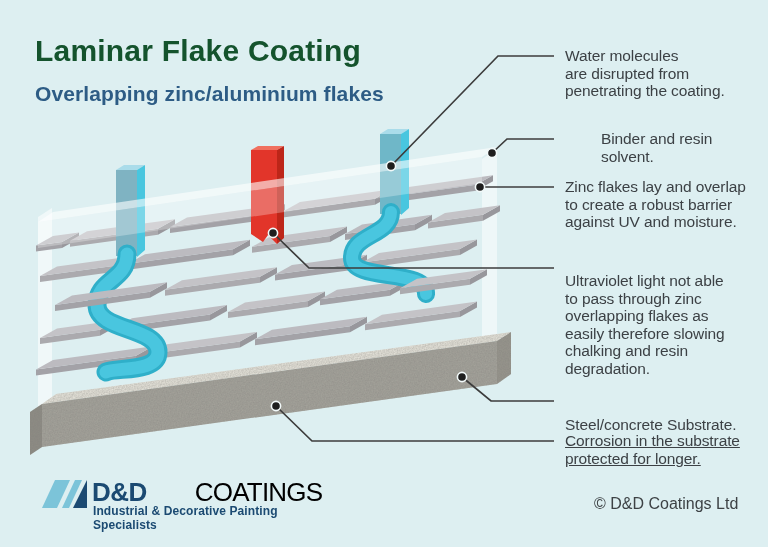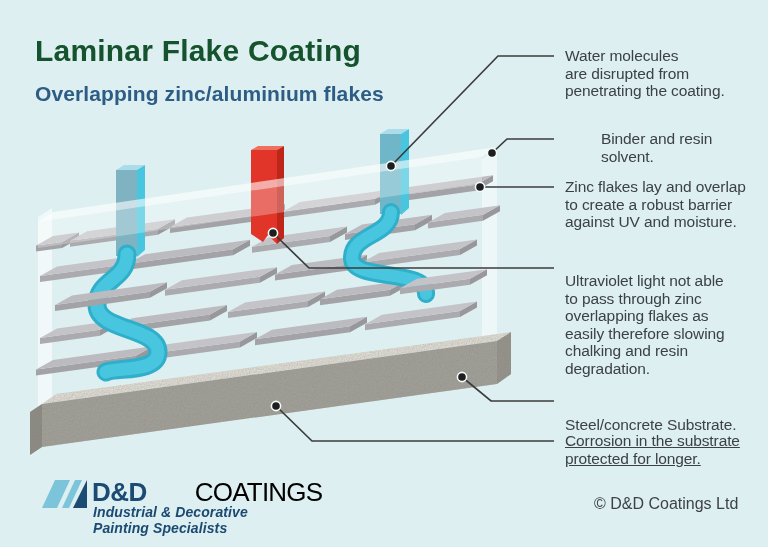--- a/index.html
+++ b/index.html
@@ -35,21 +35,21 @@
   }
   .logo{position:absolute;left:42px;top:477px;width:260px;height:44px;}
   .logo-mark{position:absolute;left:0;top:3px;}
   .logo-text{
     position:absolute;left:50px;top:0;display:flex;align-items:baseline;gap:48px;
   }
   .logo-dd{font-size:26px;font-weight:800;color:#1b4a72;letter-spacing:-0.5px;}
   .logo-coatings{font-size:26px;font-weight:500;color:#000000;letter-spacing:-0.8px;}
   .logo-tagline{
     position:absolute;left:51px;top:27px;
-    font-size:14px;font-weight:700;font-style:italic;color:#1b4a72;letter-spacing:0.1px;
+    font-size:12px;font-weight:700;color:#1b4a72;letter-spacing:0.1px;
   }
 </style>
 </head>
 <body>
 
 <div class="stage">
 
   <svg id="d" class="diagram-svg" width="768" height="547" viewBox="0 0 768 547">
     <defs>
       <filter id="grain" filterUnits="userSpaceOnUse" x="15" y="315" width="515" height="155">

